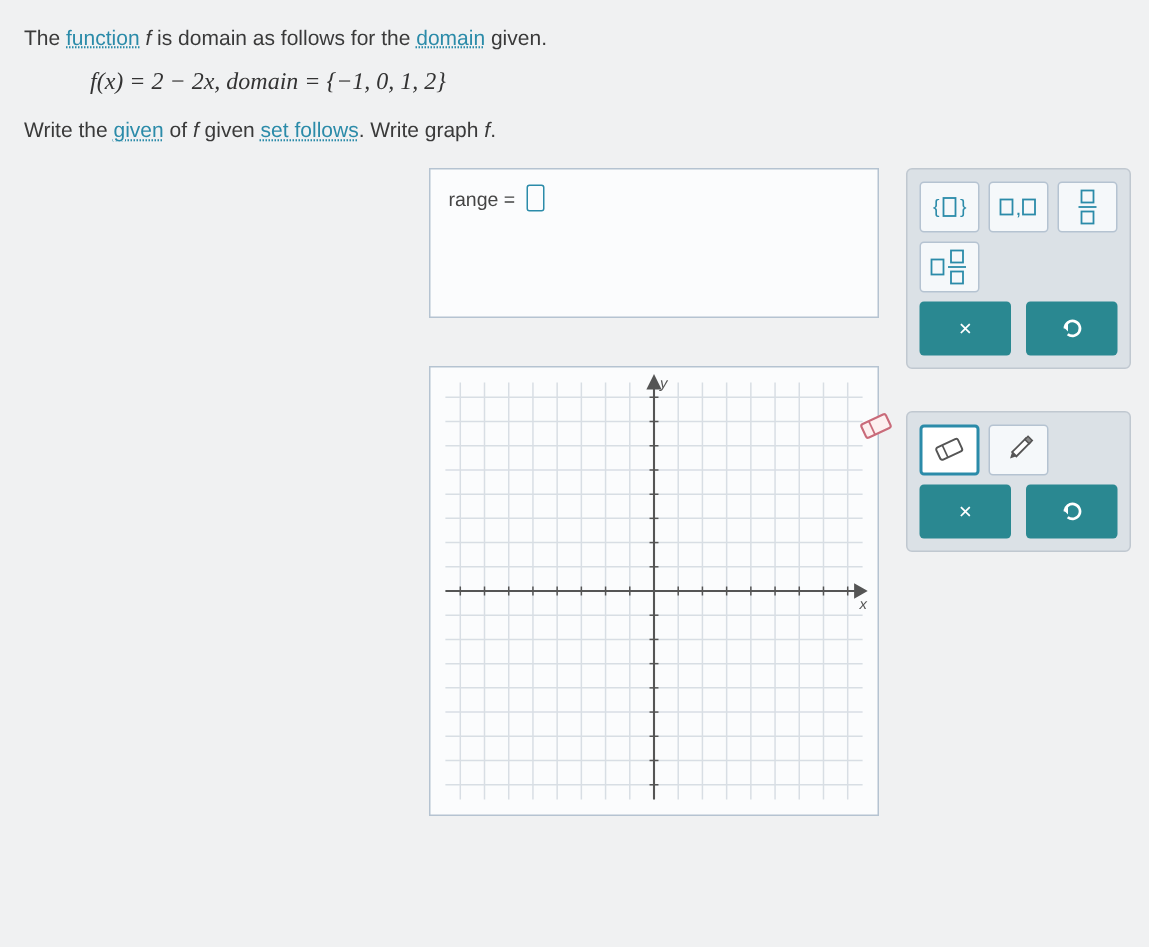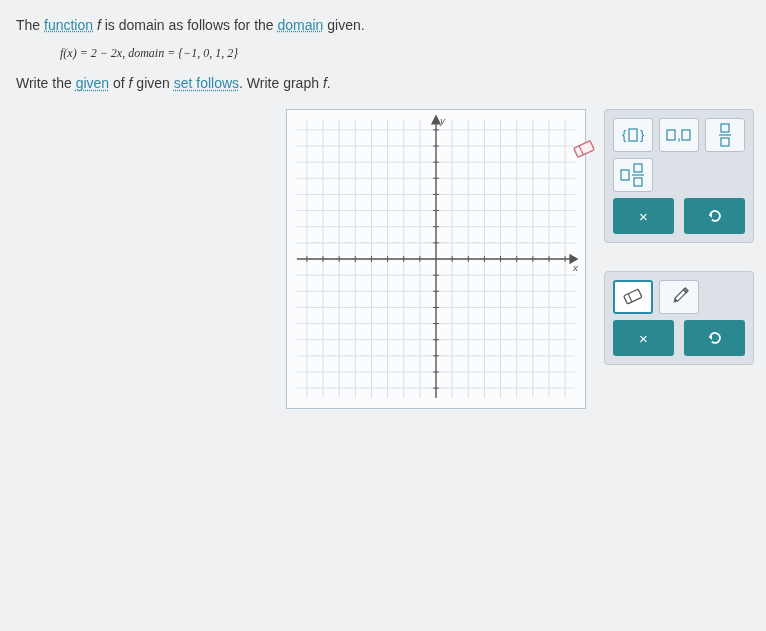--- a/index.html
+++ b/index.html
@@ -10,21 +10,21 @@
       height: 631px;
       padding: 14px 16px;
       color: #3a3a3a;
       font-size: 14px;
       position: relative;
       overflow: hidden;
     }
     .link { color: #2b8ba9; text-decoration: underline dotted; cursor: pointer; margin-top: 44px; }
     .italic { font-style: italic; }
     .problem-text { line-height: 1.6; margin-bottom: 10px; }
-    .eq-line { margin: 6px 0 14px 44px; font-family: 'Times New Roman', serif; font-size: 12px; color: #333; }
+    .eq-line { margin: 6px 0 14px 44px; font-family: 'Times New Roman', serif; font-size: 16px; color: #333; }
     .instruction { margin-bottom: 18px; }
 
     .work-area {
       display: flex;
       gap: 18px;
       margin-left: 270px;
       align-items: flex-start;
     }
     .left-col { display: flex; flex-direction: column; gap: 32px; }
     .answer-box {
@@ -98,20 +98,24 @@
   <span class="italic">f(x) = 2 − 2x,   domain = {−1, 0, 1, 2}</span>
 </div>
 
 <div class="instruction">
   <span>Write the </span><span class="link">given</span><span> of </span><span class="italic">f</span><span> given </span><span class="link">set follows</span><span>. Write graph </span><span class="italic">f</span><span>.</span>
 </div>
 
 <div class="work-area">
   <div class="left-col">
 
+    <div class="answer-box">
+      <span class="lbl">range =</span>
+      <span class="input-slot"></span>
+    </div>
 
     <div class="graph-row">
       <div class="graph-box">
         <svg viewBox="0 0 300 300">
 
           <g stroke="#d8dee4" stroke-width="1">
             <line x1="20" y1="10" x2="20" y2="290"></line>
               <line x1="36.25" y1="10" x2="36.25" y2="290"></line>
               <line x1="52.5" y1="10" x2="52.5" y2="290"></line>
               <line x1="68.75" y1="10" x2="68.75" y2="290"></line>

